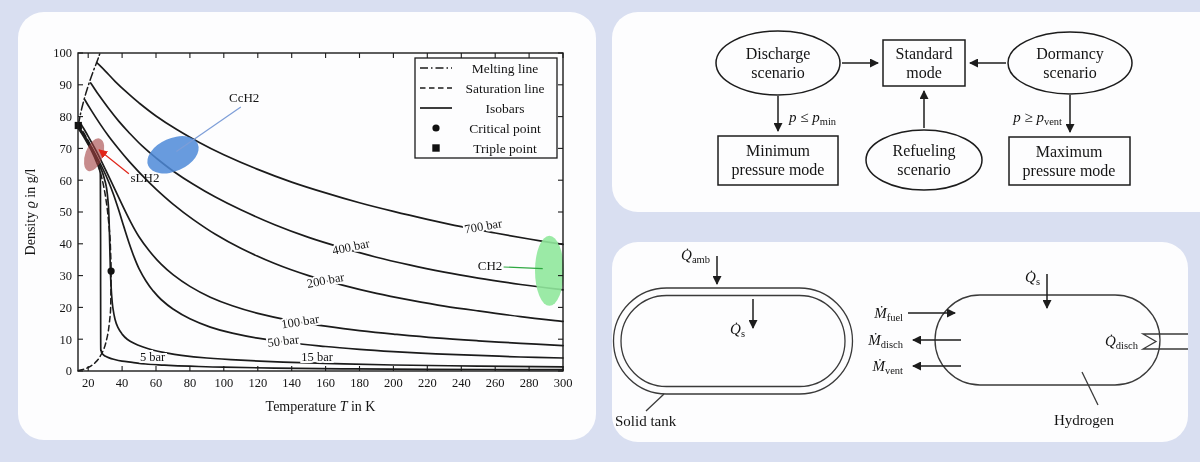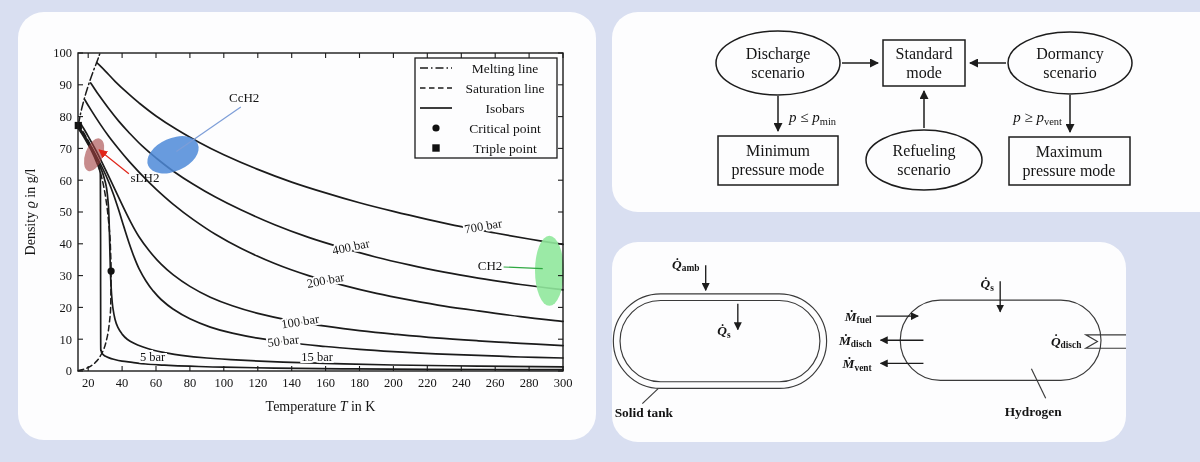--- a/index.html
+++ b/index.html
@@ -1,21 +1,21 @@
 <!DOCTYPE html>
 <html><head>
 <meta charset="utf-8">
 <style>
   html,body{margin:0;padding:0;background:#d9dff1;}
   .canvas{position:relative;width:1200px;height:462px;background:#d9dff1;
           font-family:"Liberation Serif","DejaVu Serif",serif;overflow:hidden;}
   .panel{position:absolute;background:#fdfdfe;border-radius:26px;}
   .panel-left{left:18px;top:12px;width:578px;height:428px;}
   .panel-topright{left:612px;top:12px;width:628px;height:200px;}
-  .panel-bottomright{left:612px;top:242px;width:514px;height:200px;font-weight:bold;}
+  .panel-bottomright{left:612px;top:242px;width:576px;height:200px;}
   svg{display:block;width:100%;height:100%;}
   svg text{font-family:"Liberation Serif","DejaVu Serif",serif;fill:#141414;}
   .curve{fill:none;stroke:#1b1b1b;stroke-width:1.7;stroke-linejoin:round;stroke-linecap:round;}
   .dashdot{stroke-width:1.5;stroke-dasharray:8 3 1.5 3;}
   .dashed{stroke-width:1.5;stroke-dasharray:5.5 3.5;}
   .frame{fill:none;stroke:#1b1b1b;stroke-width:1.4;}
   .tick{stroke:#1b1b1b;stroke-width:1.1;}
   .node{fill:none;stroke:#1c1c1c;stroke-width:1.5;}
   .ntext{font-size:16px;text-anchor:middle;}
   .flowline{stroke:#1c1c1c;stroke-width:1.5;fill:none;}

